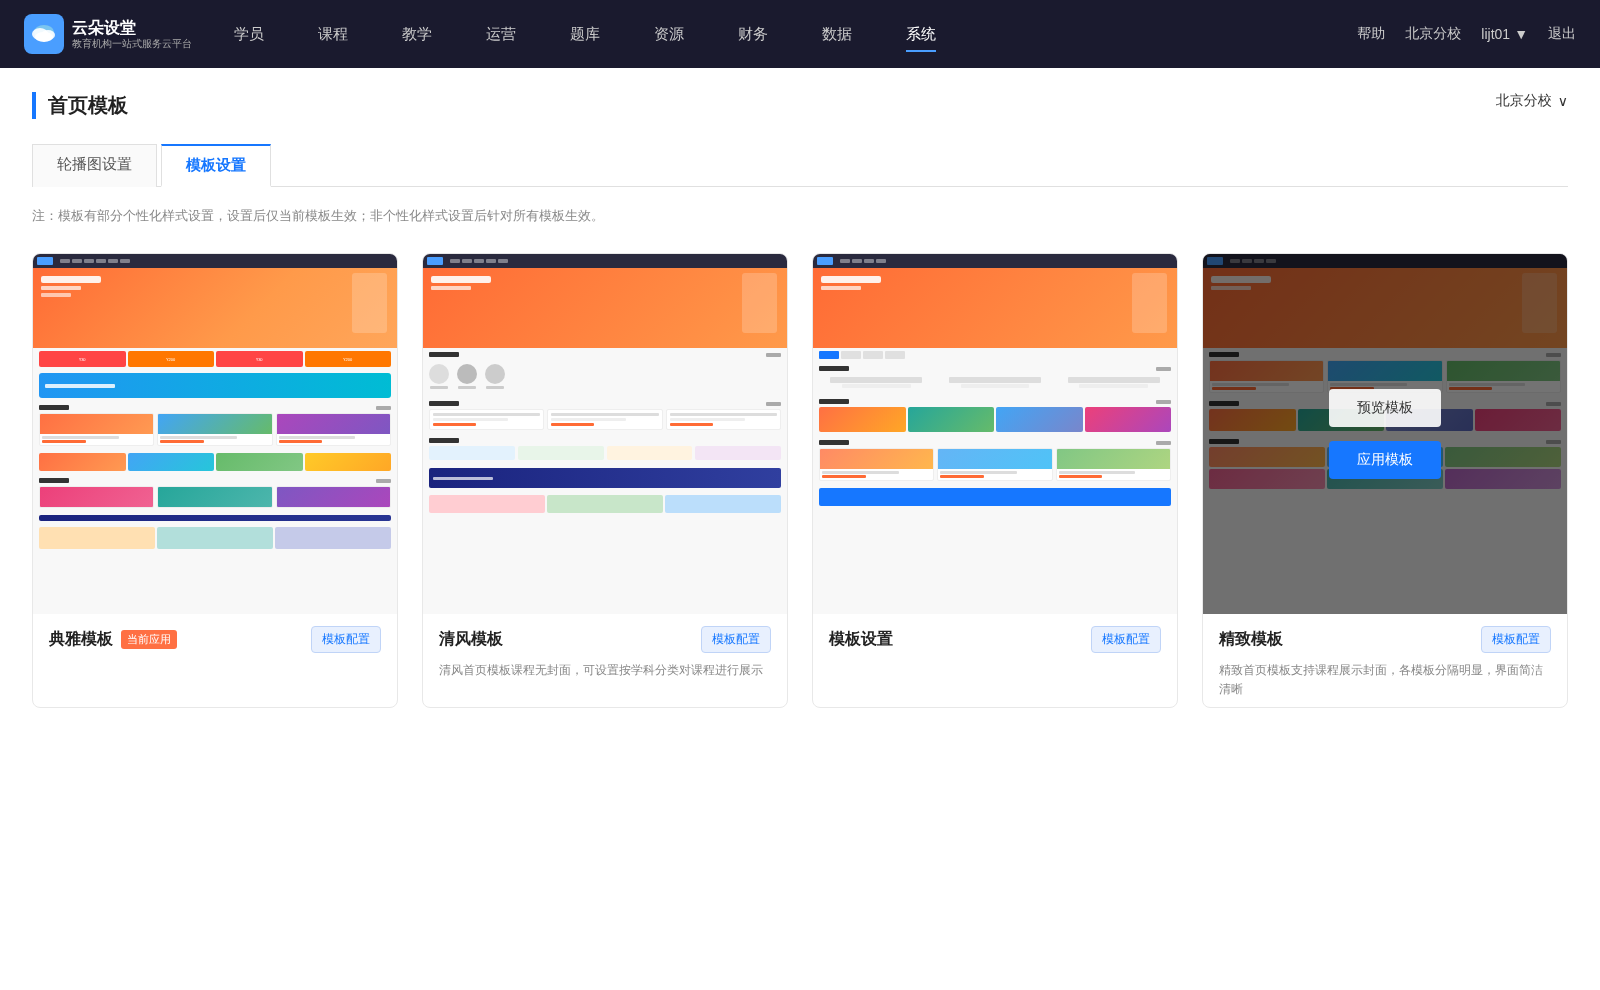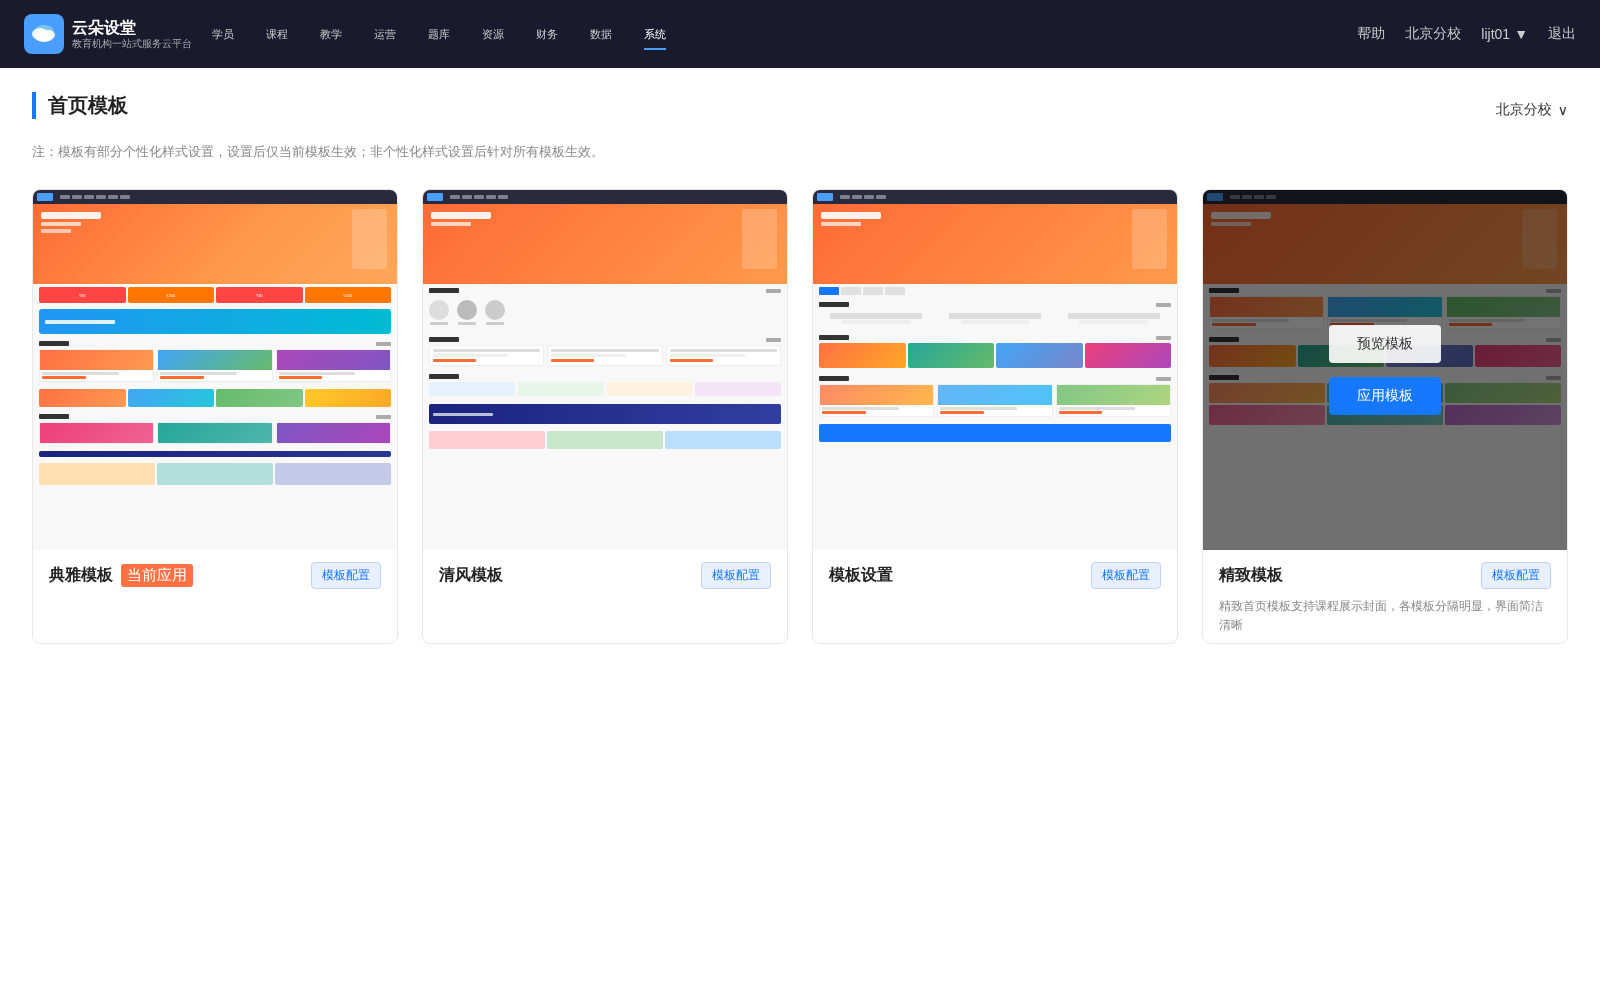--- a/index.html
+++ b/index.html
@@ -36,25 +36,26 @@
       line-height: 1.2;
     }
     .nav-logo-main { font-size: 16px; font-weight: bold; color: #fff; }
     .nav-logo-sub { font-size: 10px; color: #aaa; }
     .nav-menu {
       display: flex;
       gap: 32px;
       flex: 1;
     }
     .nav-item {
-      font-size: 11px;
+      font-size: 15px;
       color: #ccc;
       cursor: pointer;
       padding: 4px 0;
       position: relative;
+      margin-left: 22px;
     }
     .nav-item.active {
       color: #fff;
     }
     .nav-item.active::after {
       content: '';
       position: absolute;
       bottom: -4px;
       left: 0; right: 0;
       height: 2px;
@@ -78,21 +79,21 @@
     .page-content {
       background: #fff;
       min-height: 922px;
       padding: 24px 32px;
     }
 
     
     .page-header {
       display: flex;
       justify-content: space-between;
-      align-items: flex-end;
+      align-items: flex-start;
       margin-bottom: 24px;
     }
     .page-title {
       font-size: 20px;
       font-weight: bold;
       color: #222;
       border-left: 4px solid #1677ff;
       padding-left: 12px;
     }
     .branch-selector {
@@ -210,21 +211,21 @@
       gap: 8px;
     }
     .template-name {
       font-size: 16px;
       font-weight: bold;
       color: #222;
     }
     .badge-current {
       background: #ff7043;
       color: #fff;
-      font-size: 15px;
+      font-size: 11px;
       padding: 2px 6px;
       border-radius: 3px;
     }
     .config-btn {
       background: #e8f0fe;
       color: #1677ff;
       border: 1px solid #c0d4f7;
       font-size: 12px;
       padding: 4px 10px;
       border-radius: 4px;
@@ -351,20 +352,24 @@
 <div class="page-content">
 
   <div class="page-header">
     <h1 class="page-title">首页模板</h1>
     <div class="branch-selector">
       <span>北京分校</span>
       <span>∨</span>
     </div>
   </div>
 
+  <div class="tabs">
+    <div class="tab">轮播图设置</div>
+    <div class="tab active">模板设置</div>
+  </div>
 
   <p class="note-text">注：模板有部分个性化样式设置，设置后仅当前模板生效；非个性化样式设置后针对所有模板生效。</p>
 
   <div class="templates-grid">
 
     <div class="template-card">
       <div class="template-preview">
         <div class="mockup-wrapper">
 
           <div class="mock-topbar">
@@ -576,20 +581,21 @@
           </div>
         </div>
       </div>
       <div class="template-card-footer">
         <div class="template-card-header-row">
           <div class="template-name-row">
             <span class="template-name">清风模板</span>
           </div>
           <button class="config-btn">模板配置</button>
         </div>
+        <p class="template-desc">清风首页模板课程无封面，可设置按学科分类对课程进行展示</p>
       </div>
     </div>
 
     <div class="template-card">
       <div class="template-preview">
         <div class="mockup-wrapper">
           <div class="mock-topbar">
             <div class="mock-logo"></div>
             <div class="mock-nav">
               <div class="mock-nav-item"></div>

